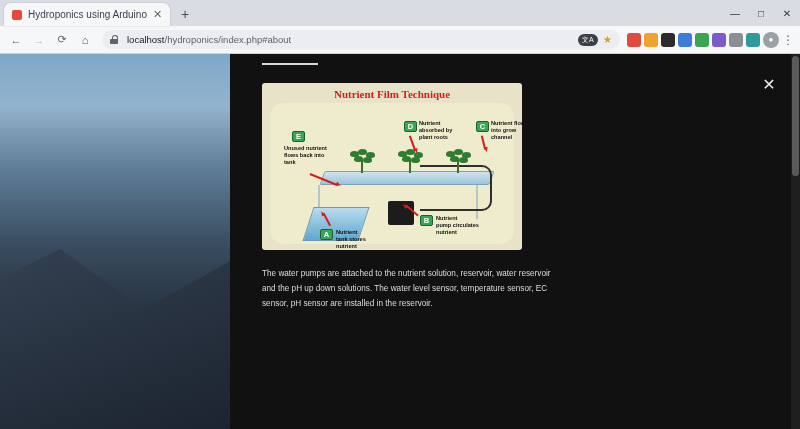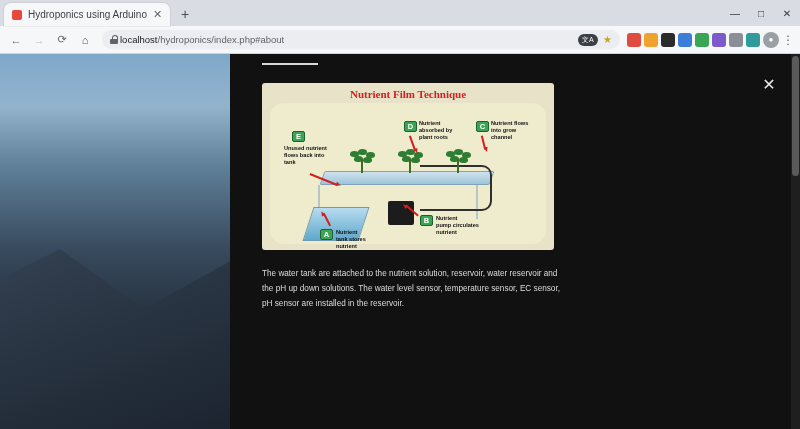--- a/index.html
+++ b/index.html
@@ -86,21 +86,21 @@
   }
   .navbtn {
     width: 20px; height: 20px; border-radius: 50%;
     display: flex; align-items: center; justify-content: center;
     color: #5a6066; font-size: 11px;
   }
   .navbtn.disabled { color: #b9bdc3; }
   .omnibox {
     flex: 1 1 auto; height: 19px; background: #ebedf0;
     border-radius: 10px; display: flex; align-items: center;
-    gap: 2px; padding: 0 8px; margin: 0 4px;
+    gap: 9px; padding: 0 8px; margin: 0 4px;
     font-size: 9.5px; color: #3c4043; position: relative;
   }
   .omnibox .lock {
     width: 8px; height: 9px; position: relative; flex: 0 0 auto;
   }
   .omnibox .lock::before {
     content: ""; position: absolute; left: 0; bottom: 0;
     width: 8px; height: 5px; background: #5f6368; border-radius: 1px;
   }
   .omnibox .lock::after {
@@ -171,21 +171,21 @@
     margin: 44px 0 0 16px;
     font-size: 16px; letter-spacing: 5px; font-weight: bold;
     color: #f2f2f2;
   }
   .title-rule {
     margin: 9px 0 0 16px; width: 56px; height: 2px; background: #d8d8d8;
   }
 
   
   .figure {
-    margin: 18px 16px 0 16px; width: 292px; height: 167px;
+    margin: 18px 16px 0 16px; width: 260px; height: 167px;
     background: #e8e3c8; border-radius: 3px;
     position: relative; overflow: hidden;
   }
   .fig-title {
     position: absolute; top: 5px; left: 0; right: 0;
     text-align: center; color: #d21f1f; font-weight: bold;
     font-size: 11px; font-family: "Liberation Serif", serif;
   }
   .fig-panel {
     position: absolute; left: 8px; top: 20px; right: 8px; bottom: 6px;
@@ -394,21 +394,21 @@
 
             <div class="arrow" style="left:40px;top:70px;width:30px;transform:rotate(22deg)"></div>
             <div class="arrow" style="left:60px;top:122px;width:14px;transform:rotate(-118deg)"></div>
             <div class="arrow" style="left:148px;top:112px;width:16px;transform:rotate(-140deg)"></div>
             <div class="arrow" style="left:140px;top:32px;width:16px;transform:rotate(70deg)"></div>
             <div class="arrow" style="left:212px;top:32px;width:14px;transform:rotate(76deg)"></div>
           </div>
         </div>
 
         <div class="paras">
-          <p>The water tank are attached to the nutrient solution, reservoir, water reservoir and the pH up down solutions. The water level sensor, temperature sensor, EC sensor, pH sensor are installed in the reservoir.</p>
+          <p>The water pumps are attached to the nutrient solution, reservoir, water reservoir and the pH up down solutions. The water level sensor, temperature sensor, EC sensor, pH sensor are installed in the reservoir.</p>
 
         </div>
 
       </div>
     </div>
 
     <div class="scrollbar">
       <div class="thumb"></div>
     </div>
   </div>

